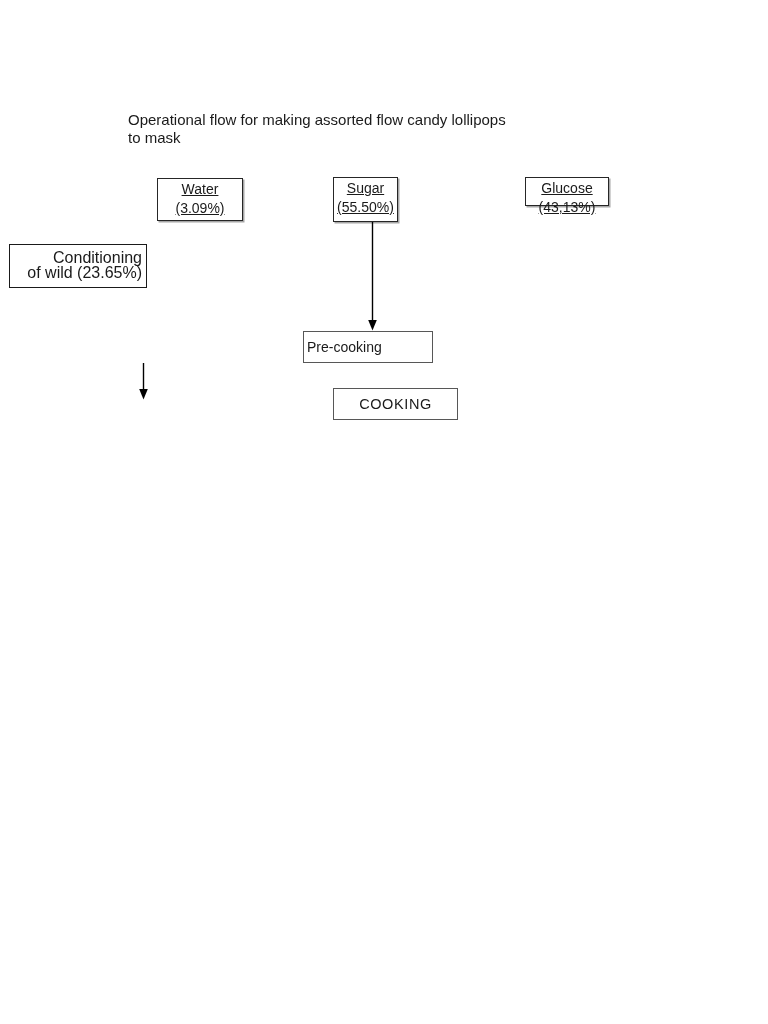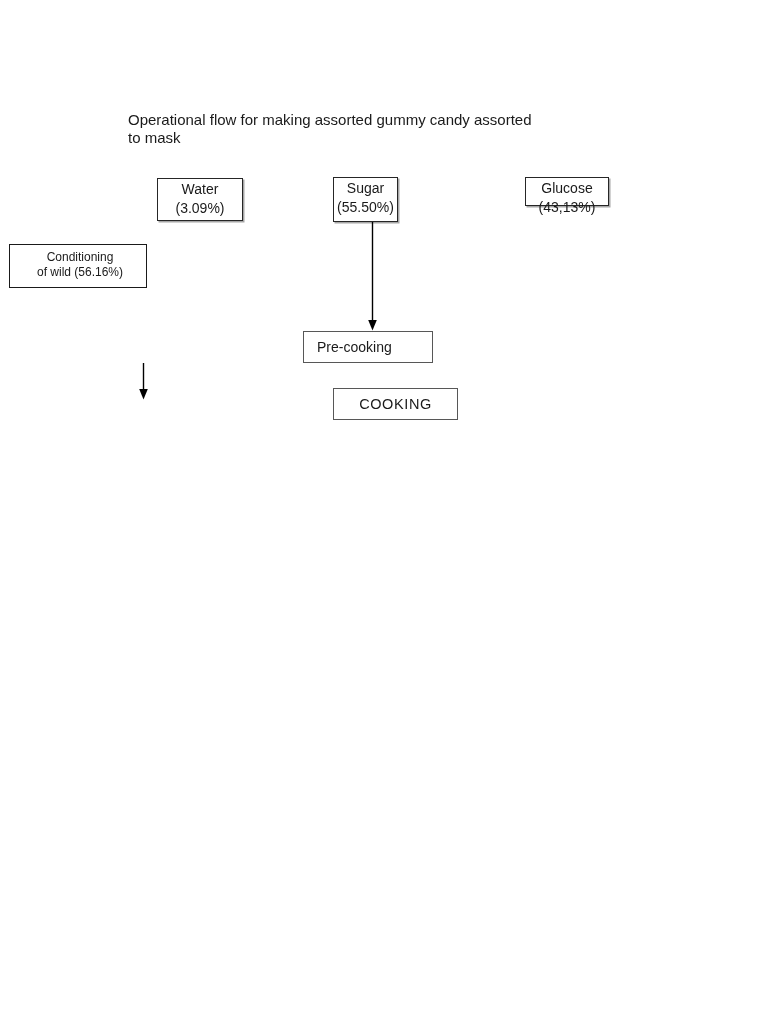--- a/index.html
+++ b/index.html
@@ -38,43 +38,44 @@
   .node span { display: block; }
 
   
   .ingredient {
     border: 1.5px solid #262626;
     box-shadow: 1.5px 1.5px 0 #a6a6a6;
     text-align: center;
     font-size: 14px;
     line-height: 19px;
     padding-top: 1px;
+    text-decoration: underline;
   }
   .water   { left: 157px; top: 178px; width: 86px; height: 43px; }
   .sugar   { left: 333px; top: 177px; width: 65px; height: 45px; }
   .glucose { left: 525px; top: 177px; width: 84px; height: 29px; }
 
   .conditioning {
     left: 9px; top: 244px; width: 138px; height: 44px;
     border: 1.5px solid #1a1a1a;
-    font-size: 12px;
+    font-size: 16px;
     line-height: 15px;
     padding: 5px 4px 12px 8px;
-    text-align: center;
+    text-align: right;
   }
 
   .process {
     border: 1.5px solid #575757;
     display: flex;
     align-items: center;
     font-size: 14px;
   }
   .precooking {
     left: 303px; top: 331px; width: 130px; height: 32px;
-    padding-left: 13px;
+    padding-left: 3px;
     justify-content: flex-start;
   }
   .cooking {
     left: 333px; top: 388px; width: 125px; height: 32px;
     justify-content: center;
     font-size: 14.5px;
     letter-spacing: 0.6px;
   }
 
   .arrow {
@@ -83,42 +84,42 @@
   }
   .arrow-sugar        { left: 364px; top: 222px; }
   .arrow-conditioning { left: 135px; top: 363px; }
 </style>
 </head>
 <body>
 
 <div class="page">
 
   <div class="title">
-    <span>Operational flow for making assorted gummy candy assorted</span>
+    <span>Operational flow for making assorted flow candy lollipops</span>
     <span>to mask</span>
   </div>
 
   <div class="node ingredient water">
     <span>Water</span>
     <span>(3.09%)</span>
   </div>
 
   <div class="node ingredient sugar">
     <span>Sugar</span>
     <span>(55.50%)</span>
   </div>
 
   <div class="node ingredient glucose">
     <span>Glucose</span>
     <span>(43,13%)</span>
   </div>
 
   <div class="node conditioning">
     <span>Conditioning</span>
-    <span>of wild (56.16%)</span>
+    <span>of wild (23.65%)</span>
   </div>
 
   <svg class="arrow arrow-sugar" width="17" height="109" viewBox="0 0 17 109" aria-hidden="true">
     <line x1="8.5" y1="0" x2="8.5" y2="99" stroke="#000000" stroke-width="1.4"></line>
     <polygon points="8.5,108.5 4.2,98 12.8,98" fill="#000000"></polygon>
   </svg>
 
   <div class="node process precooking">
     <span>Pre-cooking</span>
   </div>

